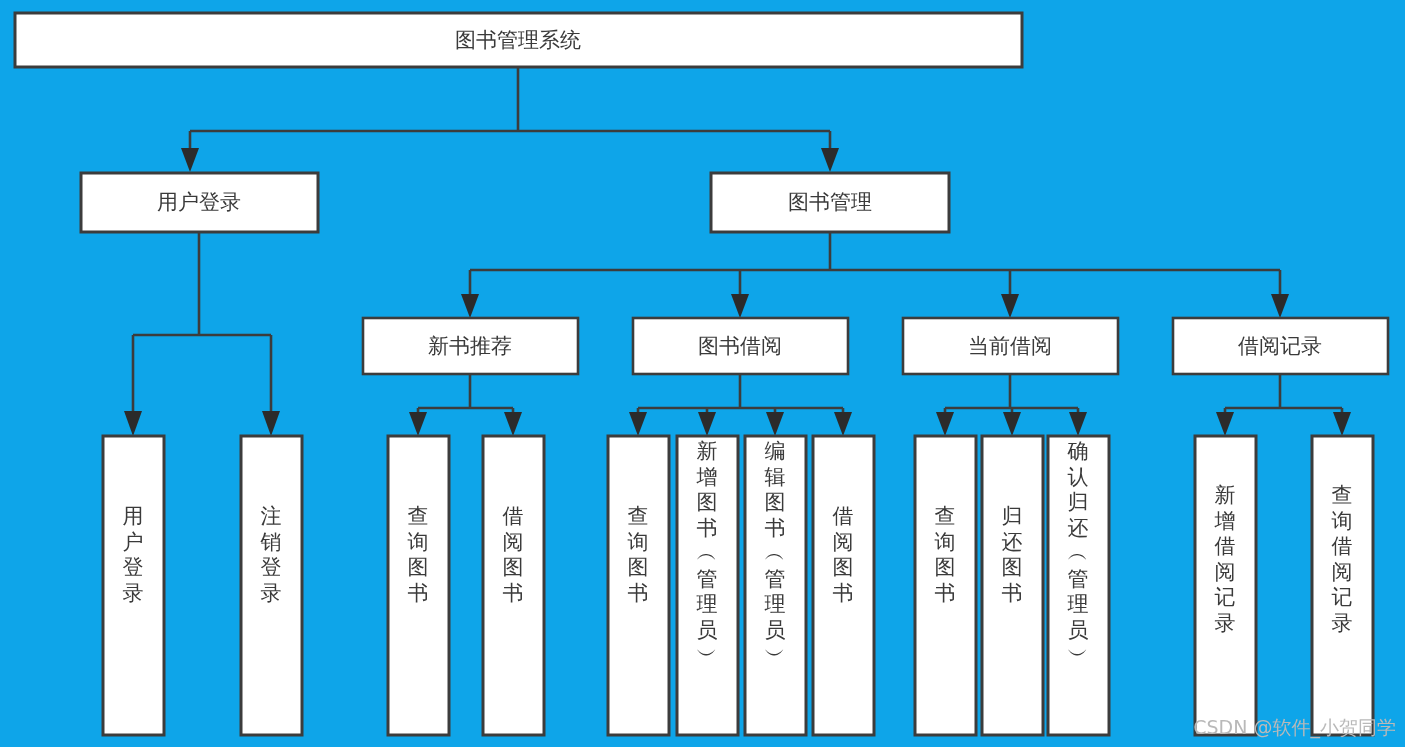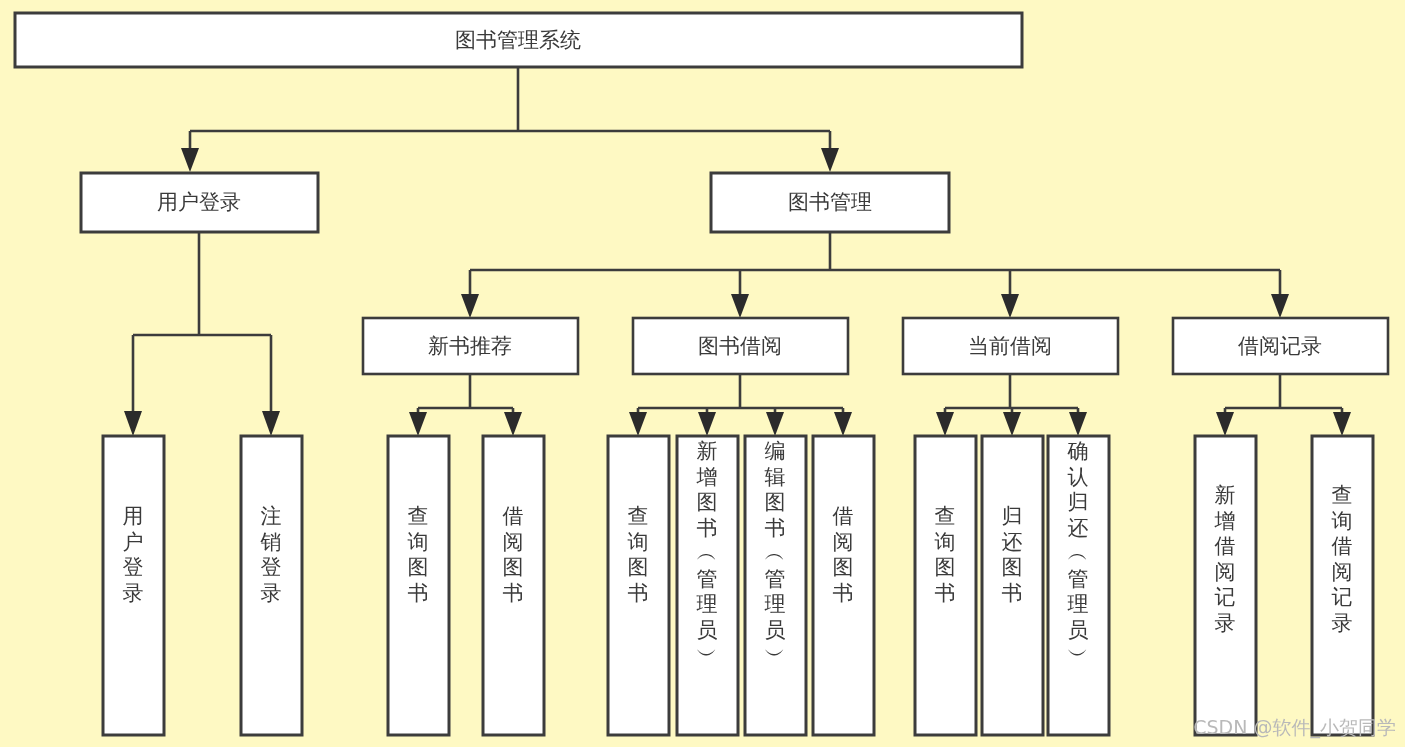--- a/index.html
+++ b/index.html
@@ -8,21 +8,21 @@
     padding: 0;
     background: #ffffff;
   }
   body {
     font-family: "DejaVu Sans", "Liberation Sans", sans-serif;
   }
   #diagram-root {
     position: relative;
     width: 1405px;
     height: 747px;
-    background: #fef9c3;
+    background: #0ea5e9;
     overflow: hidden;
   }
   svg.diagram-canvas {
     position: absolute;
     left: 0;
     top: 0;
     width: 1405px;
     height: 747px;
   }
   .node-box {

